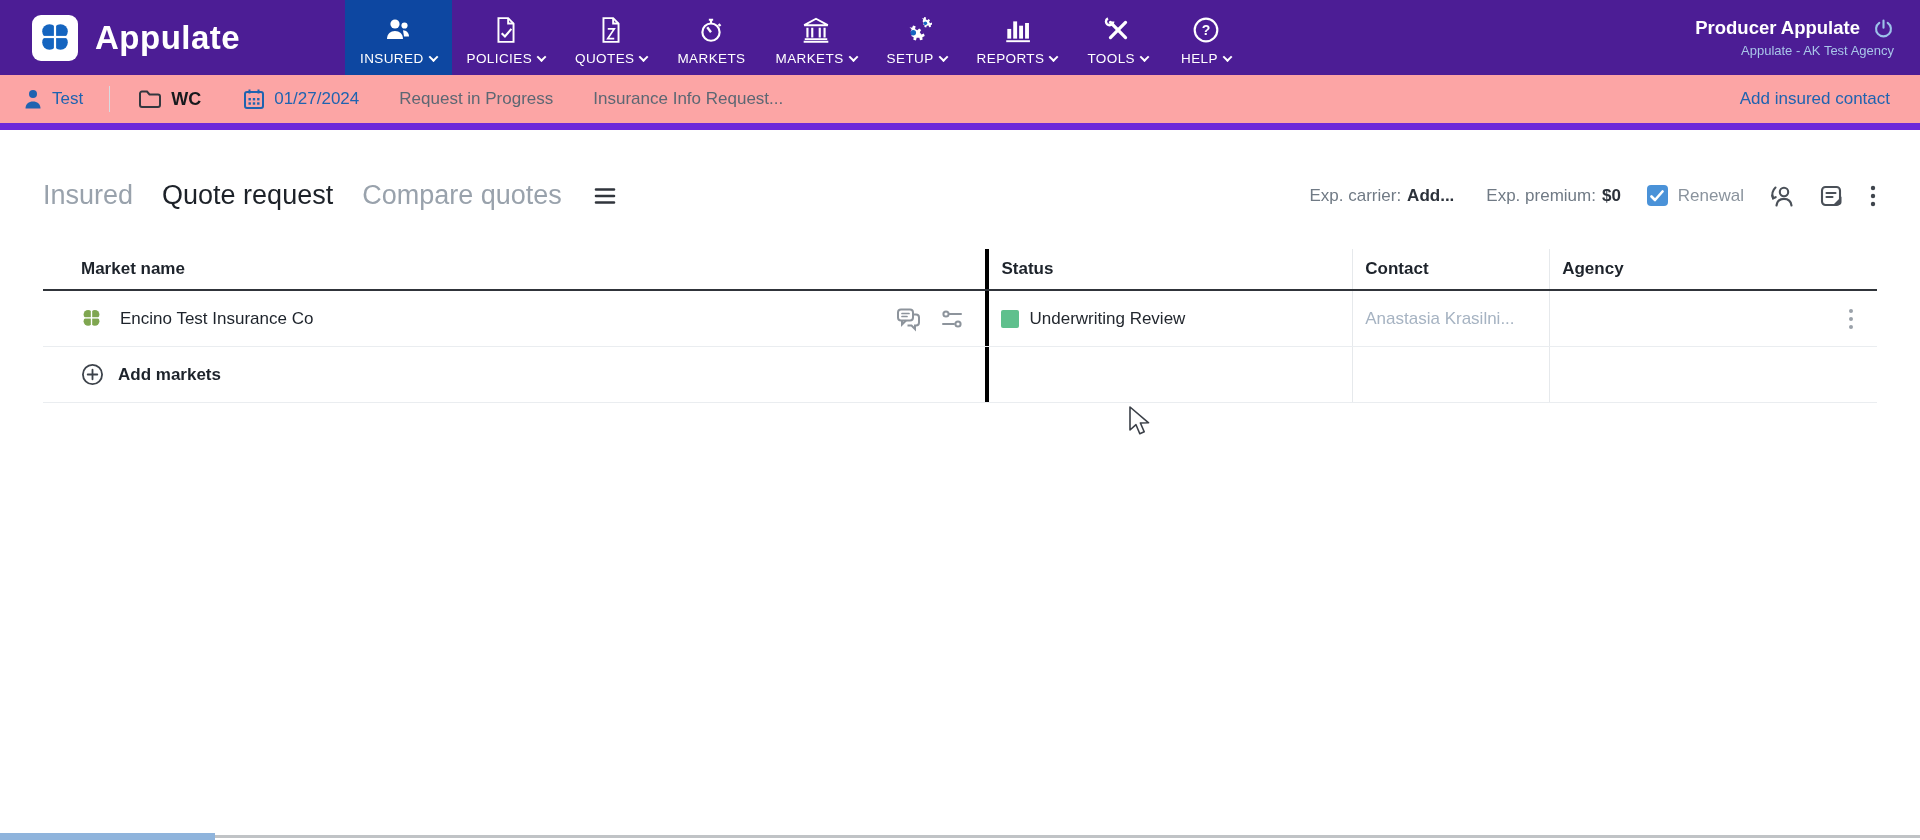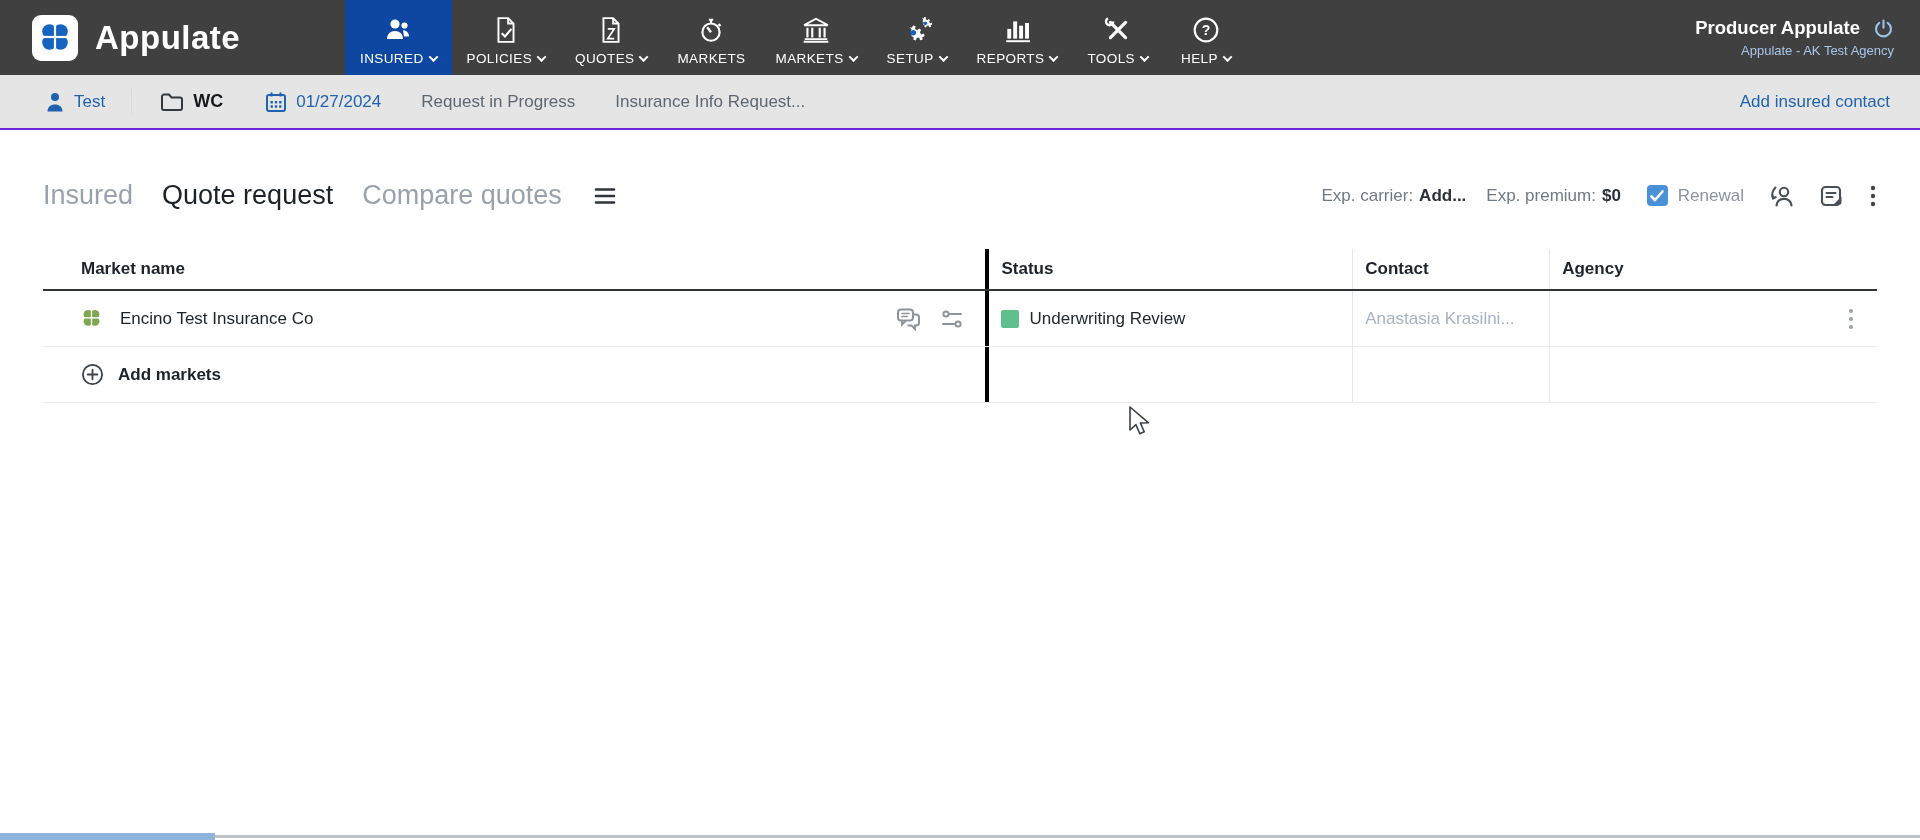--- a/index.html
+++ b/index.html
@@ -5,52 +5,52 @@
   * { margin:0; padding:0; box-sizing:border-box; }
   html,body { width:1920px; height:840px; }
   body {
     font-family:"Liberation Sans", sans-serif;
     background:#ffffff;
     position:relative;
     overflow:hidden;
     color:#1d232b;
   }
   
-  .topbar { height:75px; background:#404040; display:flex; align-items:stretch; color:#fff; }
+  .topbar { height:75px; background:#4c1d95; display:flex; align-items:stretch; color:#fff; }
   .brand { width:345px; display:flex; align-items:center; padding-left:32px; gap:17px; }
   .logo-box { width:46px; height:46px; background:#fff; border-radius:9px; display:flex; align-items:center; justify-content:center; flex:0 0 auto; }
   .brand-name { font-size:33px; font-weight:700; letter-spacing:0.5px; }
   .nav { display:flex; }
   .nav-item { display:flex; flex-direction:column; align-items:center; justify-content:flex-end; padding:9px 15px 9px; min-width:86px; cursor:pointer; }
   .nav-item.active { background:#0d47a1; }
   .nav-icon { height:34px; display:flex; align-items:center; justify-content:center; }
   .nav-label { font-size:13.5px; margin-top:4px; display:flex; align-items:center; gap:6px; letter-spacing:0.4px; white-space:nowrap; }
   .chev { width:7px; height:7px; border-right:2px solid #fff; border-bottom:2px solid #fff; transform:rotate(45deg) translate(-1px,-1px); }
   .user-block { margin-left:auto; padding-right:26px; display:flex; flex-direction:column; justify-content:center; align-items:flex-end; gap:4px; }
   .user-name-row { display:flex; align-items:center; gap:13px; font-size:18.5px; font-weight:700; }
   .user-org { font-size:13px; color:#a9c6e9; }
   
-  .contextbar { height:55px; background:#e5e5e5; border-bottom:2px solid #6d28d9; display:flex; align-items:center; padding:0 30px 0 45px; font-size:17px; }
+  .contextbar { height:55px; background:#fca5a5; border-bottom:7px solid #6d28d9; display:flex; align-items:center; padding:0 30px 0 23px; font-size:17px; }
   .ctx-item { display:flex; align-items:center; gap:9px; white-space:nowrap; }
   .ctx-link { color:#1f63b0; cursor:pointer; }
   .ctx-divider { width:1px; height:26px; background:#d7dbe0; margin:0 28px 0 26px; }
   .ctx-wc { font-weight:700; color:#16191d; font-size:18px; }
   .ctx-muted { color:#5d6773; }
   .gap42 { margin-left:42px; } .gap40 { margin-left:40px; }
   .ctx-add { margin-left:auto; font-size:17px; }
   
   .main { padding:0 43px; }
   .tabs-row { margin-top:50px; display:flex; align-items:center; }
   .tab { font-size:27px; color:#99a2ac; margin-right:29px; cursor:pointer; white-space:nowrap; }
   .tab.active { color:#1d2229; cursor:default; }
   .hamburger { margin-left:2px; cursor:pointer; display:flex; align-items:center; }
   .summary { margin-left:auto; display:flex; align-items:center; font-size:17px; }
   .sum-label { color:#707a85; }
   .sum-value { color:#2b313a; font-weight:700; margin-left:6px; }
-  .sum-gap { margin-left:20px;text-align:center; }
+  .sum-gap { margin-left:32px;text-align:center; }
   .checkbox { width:21px; height:21px; background:#4a92d8; border-radius:4px; display:flex; align-items:center; justify-content:center; margin-left:26px; cursor:pointer; }
   .renewal-label { color:#8a939d; margin-left:10px; }
   .icon-btn { margin-left:24px; cursor:pointer; display:flex; align-items:center; }
   
   .market-table { margin-top:38px; }
   .thead { display:flex; border-bottom:2px solid #30343a; height:42px; }
   .th { font-weight:700; font-size:17px; color:#1d232b; display:flex; align-items:center; }
   .cell { display:flex; align-items:center; height:100%; }
   .col-market { width:943px; padding-left:38px; }
   .col-status { width:367px; padding-left:12px; border-left:4px solid #000000; }

